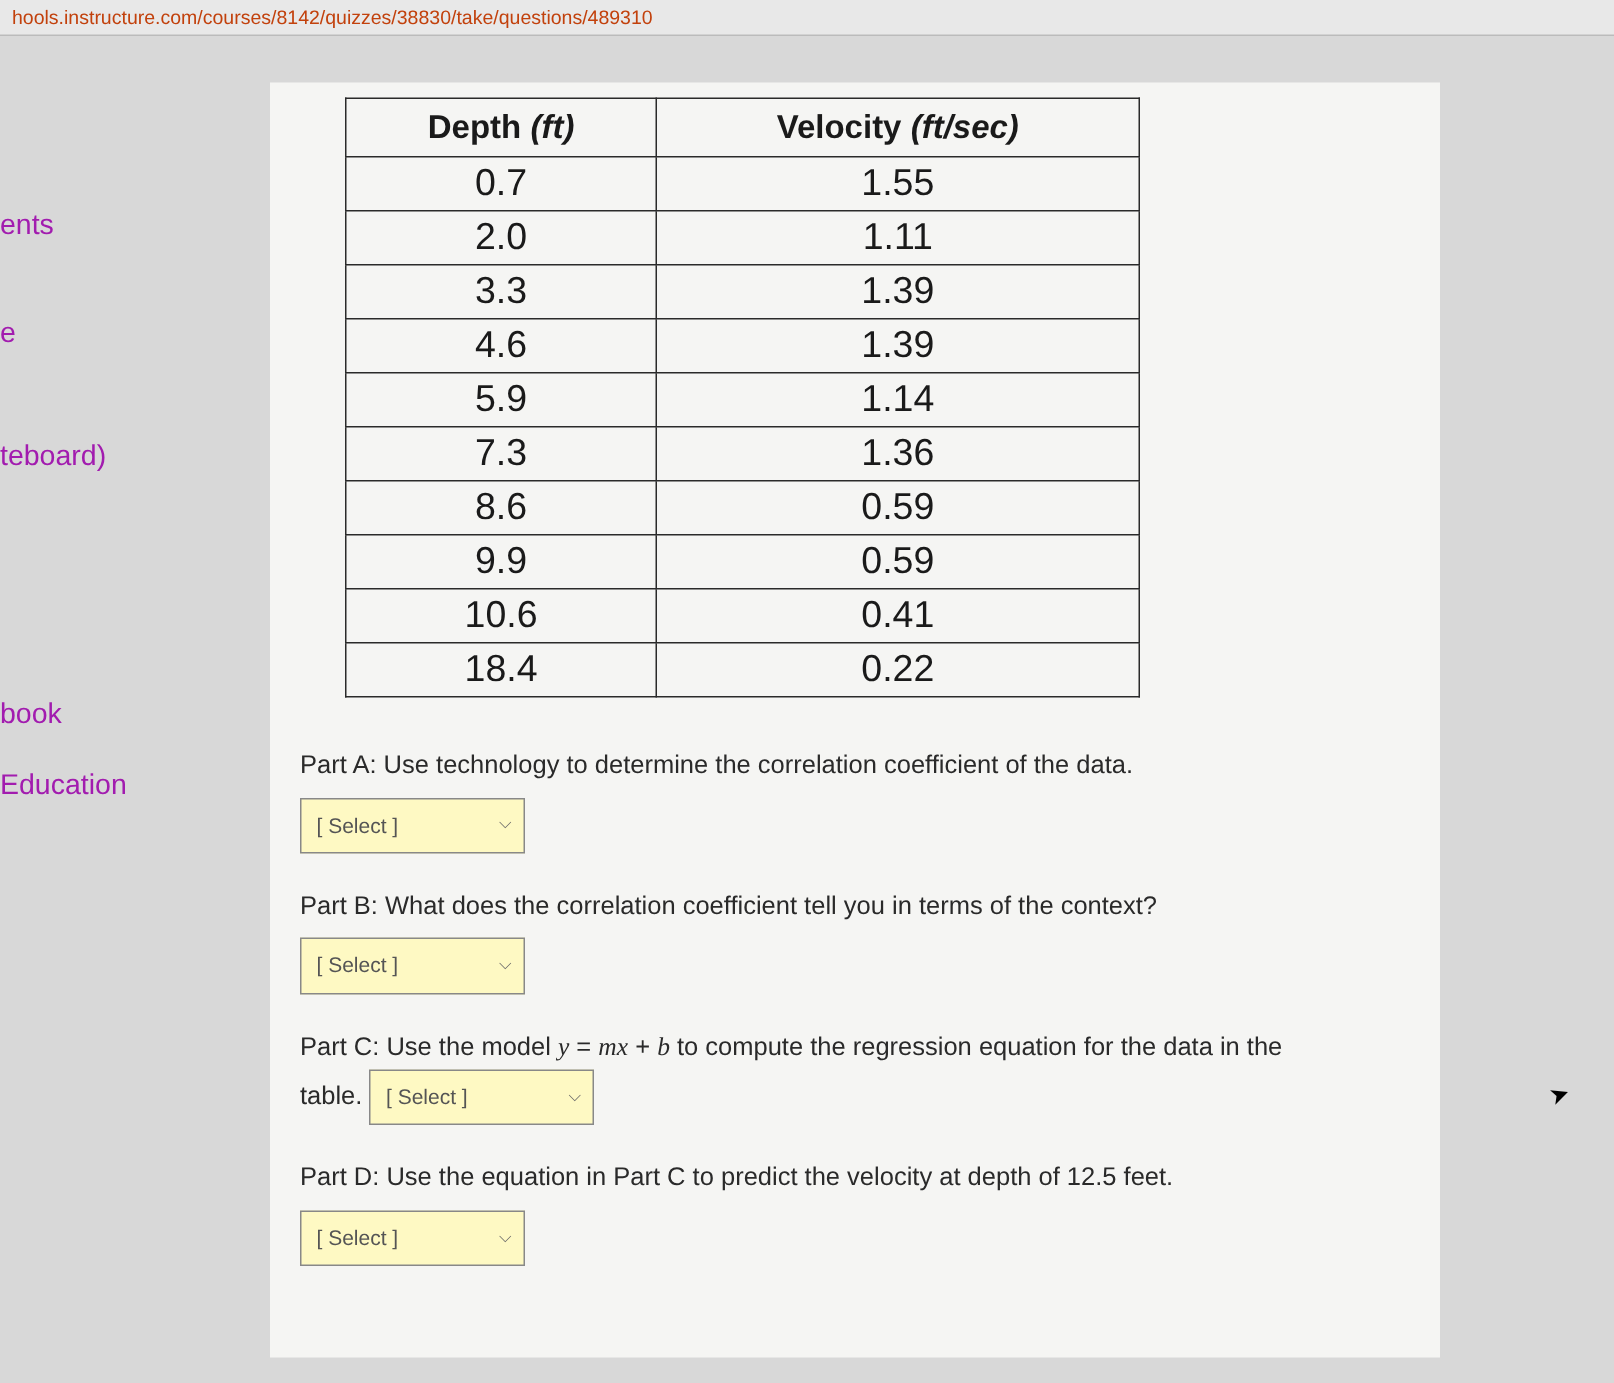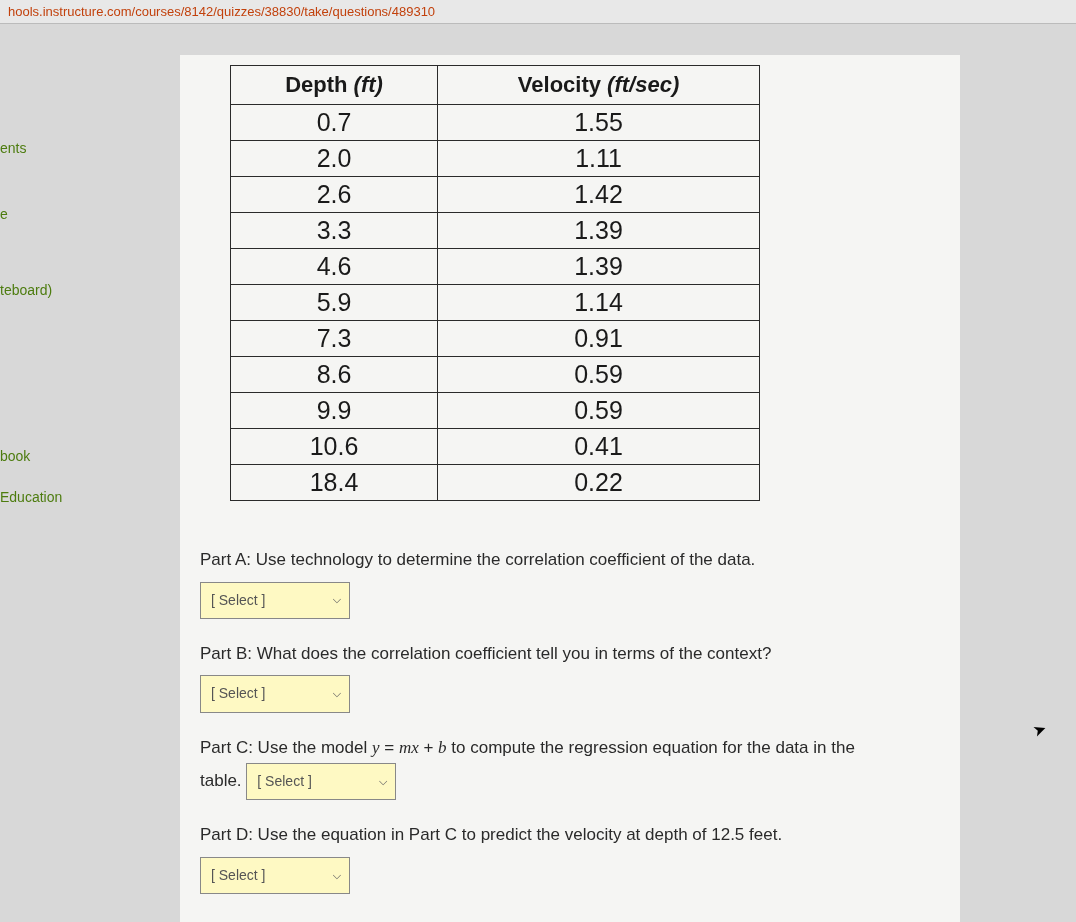--- a/index.html
+++ b/index.html
@@ -21,42 +21,42 @@
       font-size: 13px;
       color: #c2410c;
       border-bottom: 1px solid #bbb;
       font-family: Arial, sans-serif;
     }
     .sidebar {
       position: absolute;
       left: 0;
       top: 120px;
       width: 80px;
-      font-size: 14px;
-      color: #4d7c0f;
+      font-size: 19px;
+      color: #a21caf;
     }
     .sidebar-item {
       padding: 20px 0;
       text-align: left;
       cursor: pointer;
     }
     .main-content {
       position: absolute;
       left: 180px;
       top: 55px;
       width: 780px;
       background: #f5f5f3;
       padding: 10px 20px 40px 20px;
       min-height: 850px;
     }
     .data-table {
       border-collapse: collapse;
       width: 530px;
       margin-left: 30px;
-      margin-bottom: 44px;
+      margin-bottom: 30px;
     }
     .data-table th, .data-table td {
       border: 1.5px solid #2a2a2a;
       text-align: center;
       font-size: 25px;
       color: #1a1a1a;
       padding: 3px 8px;
       font-weight: 500;
     }
     .data-table th {
@@ -143,38 +143,34 @@
     <tbody id="table-body">
     <tr>
           <td>0.7</td>
           <td>1.55</td>
         </tr>
         <tr>
           <td>2.0</td>
           <td>1.11</td>
         </tr>
         <tr>
-          <td>2.6</td>
-          <td>1.42</td>
-        </tr>
-        <tr>
           <td>3.3</td>
           <td>1.39</td>
         </tr>
         <tr>
           <td>4.6</td>
           <td>1.39</td>
         </tr>
         <tr>
           <td>5.9</td>
           <td>1.14</td>
         </tr>
         <tr>
           <td>7.3</td>
-          <td>0.91</td>
+          <td>1.36</td>
         </tr>
         <tr>
           <td>8.6</td>
           <td>0.59</td>
         </tr>
         <tr>
           <td>9.9</td>
           <td>0.59</td>
         </tr>
         <tr>

